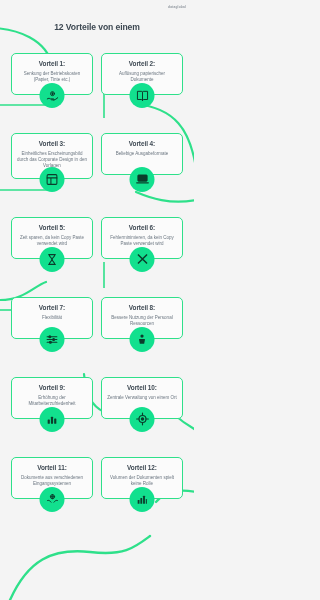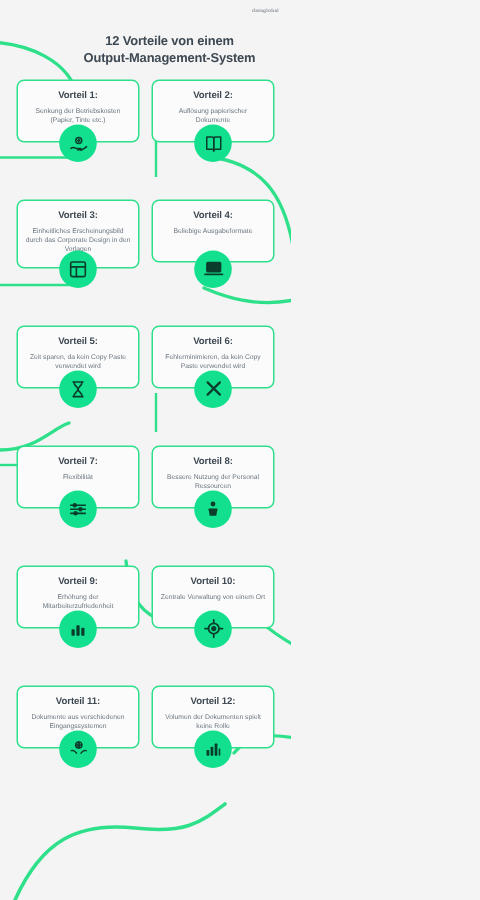--- a/index.html
+++ b/index.html
@@ -17,21 +17,21 @@
   .content{position:relative;z-index:2;}
 
   .brand{
     position:absolute;top:5px;right:8px;
     font-size:3.2px;letter-spacing:.2px;
     color:#8d949c;font-weight:700;
     white-space:nowrap;
   }
 
   .title{
-    position:absolute;top:22px;left:16px;width:194px;
+    position:absolute;top:22px;left:0;width:194px;
     text-align:center;
     font-size:8.6px;line-height:10.6px;
     font-weight:700;color:#3d4852;
     letter-spacing:-.1px;
   }
 
   .grid{
     position:absolute;top:53px;left:0;width:194px;
     display:flex;flex-wrap:wrap;
     column-gap:8px;row-gap:38px;
@@ -90,21 +90,20 @@
     <path d="M196 492 C 176 488, 164 492, 156 502" fill="none" stroke="#2ee08a" stroke-width="2.2" stroke-linecap="round"></path>
     <path d="M10 600 C 28 560, 52 548, 90 552 C 124 556, 134 548, 150 536" fill="none" stroke="#2ee08a" stroke-width="2.4" stroke-linecap="round"></path>
   </svg>
 
   <div class="content">
 
     <div class="brand">dataglobal</div>
 
     <div class="title">
       <div>12 Vorteile von einem</div>
-      <div>Output-Management-System</div>
     </div>
 
     <div class="grid">
 
       <div class="cell">
         <div class="card">
           <div class="card-title">Vorteil 1:</div>
           <div class="card-text">Senkung der Betriebskosten (Papier, Tinte etc.)</div>
         </div>
         <div class="badge">

